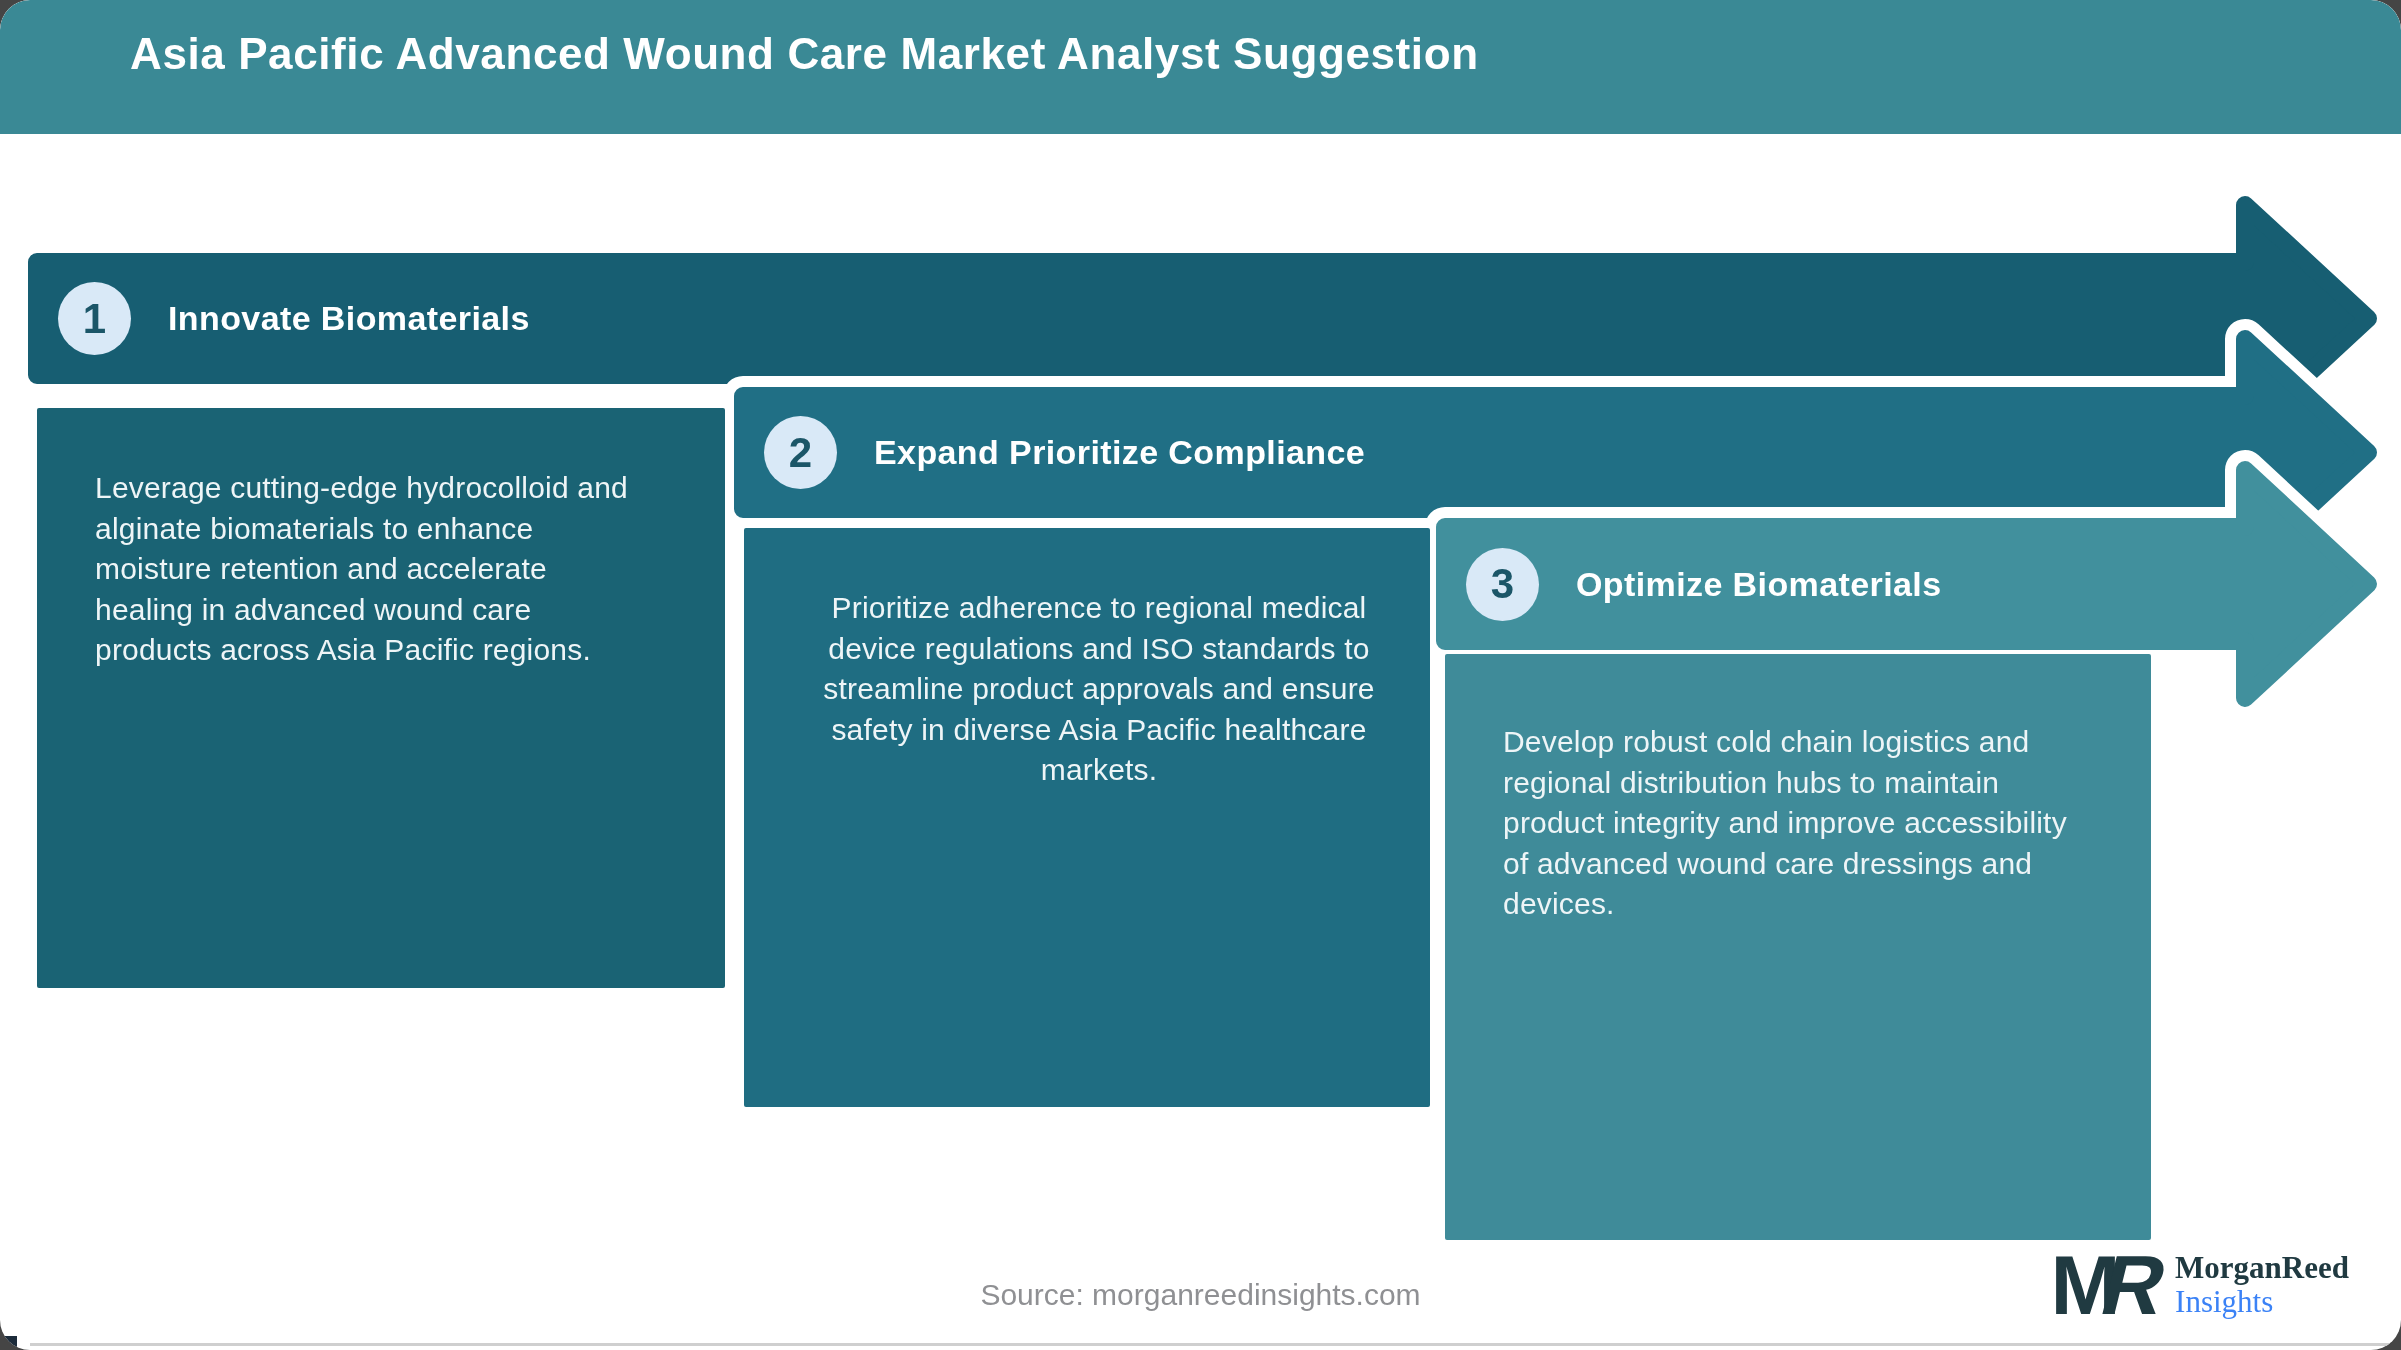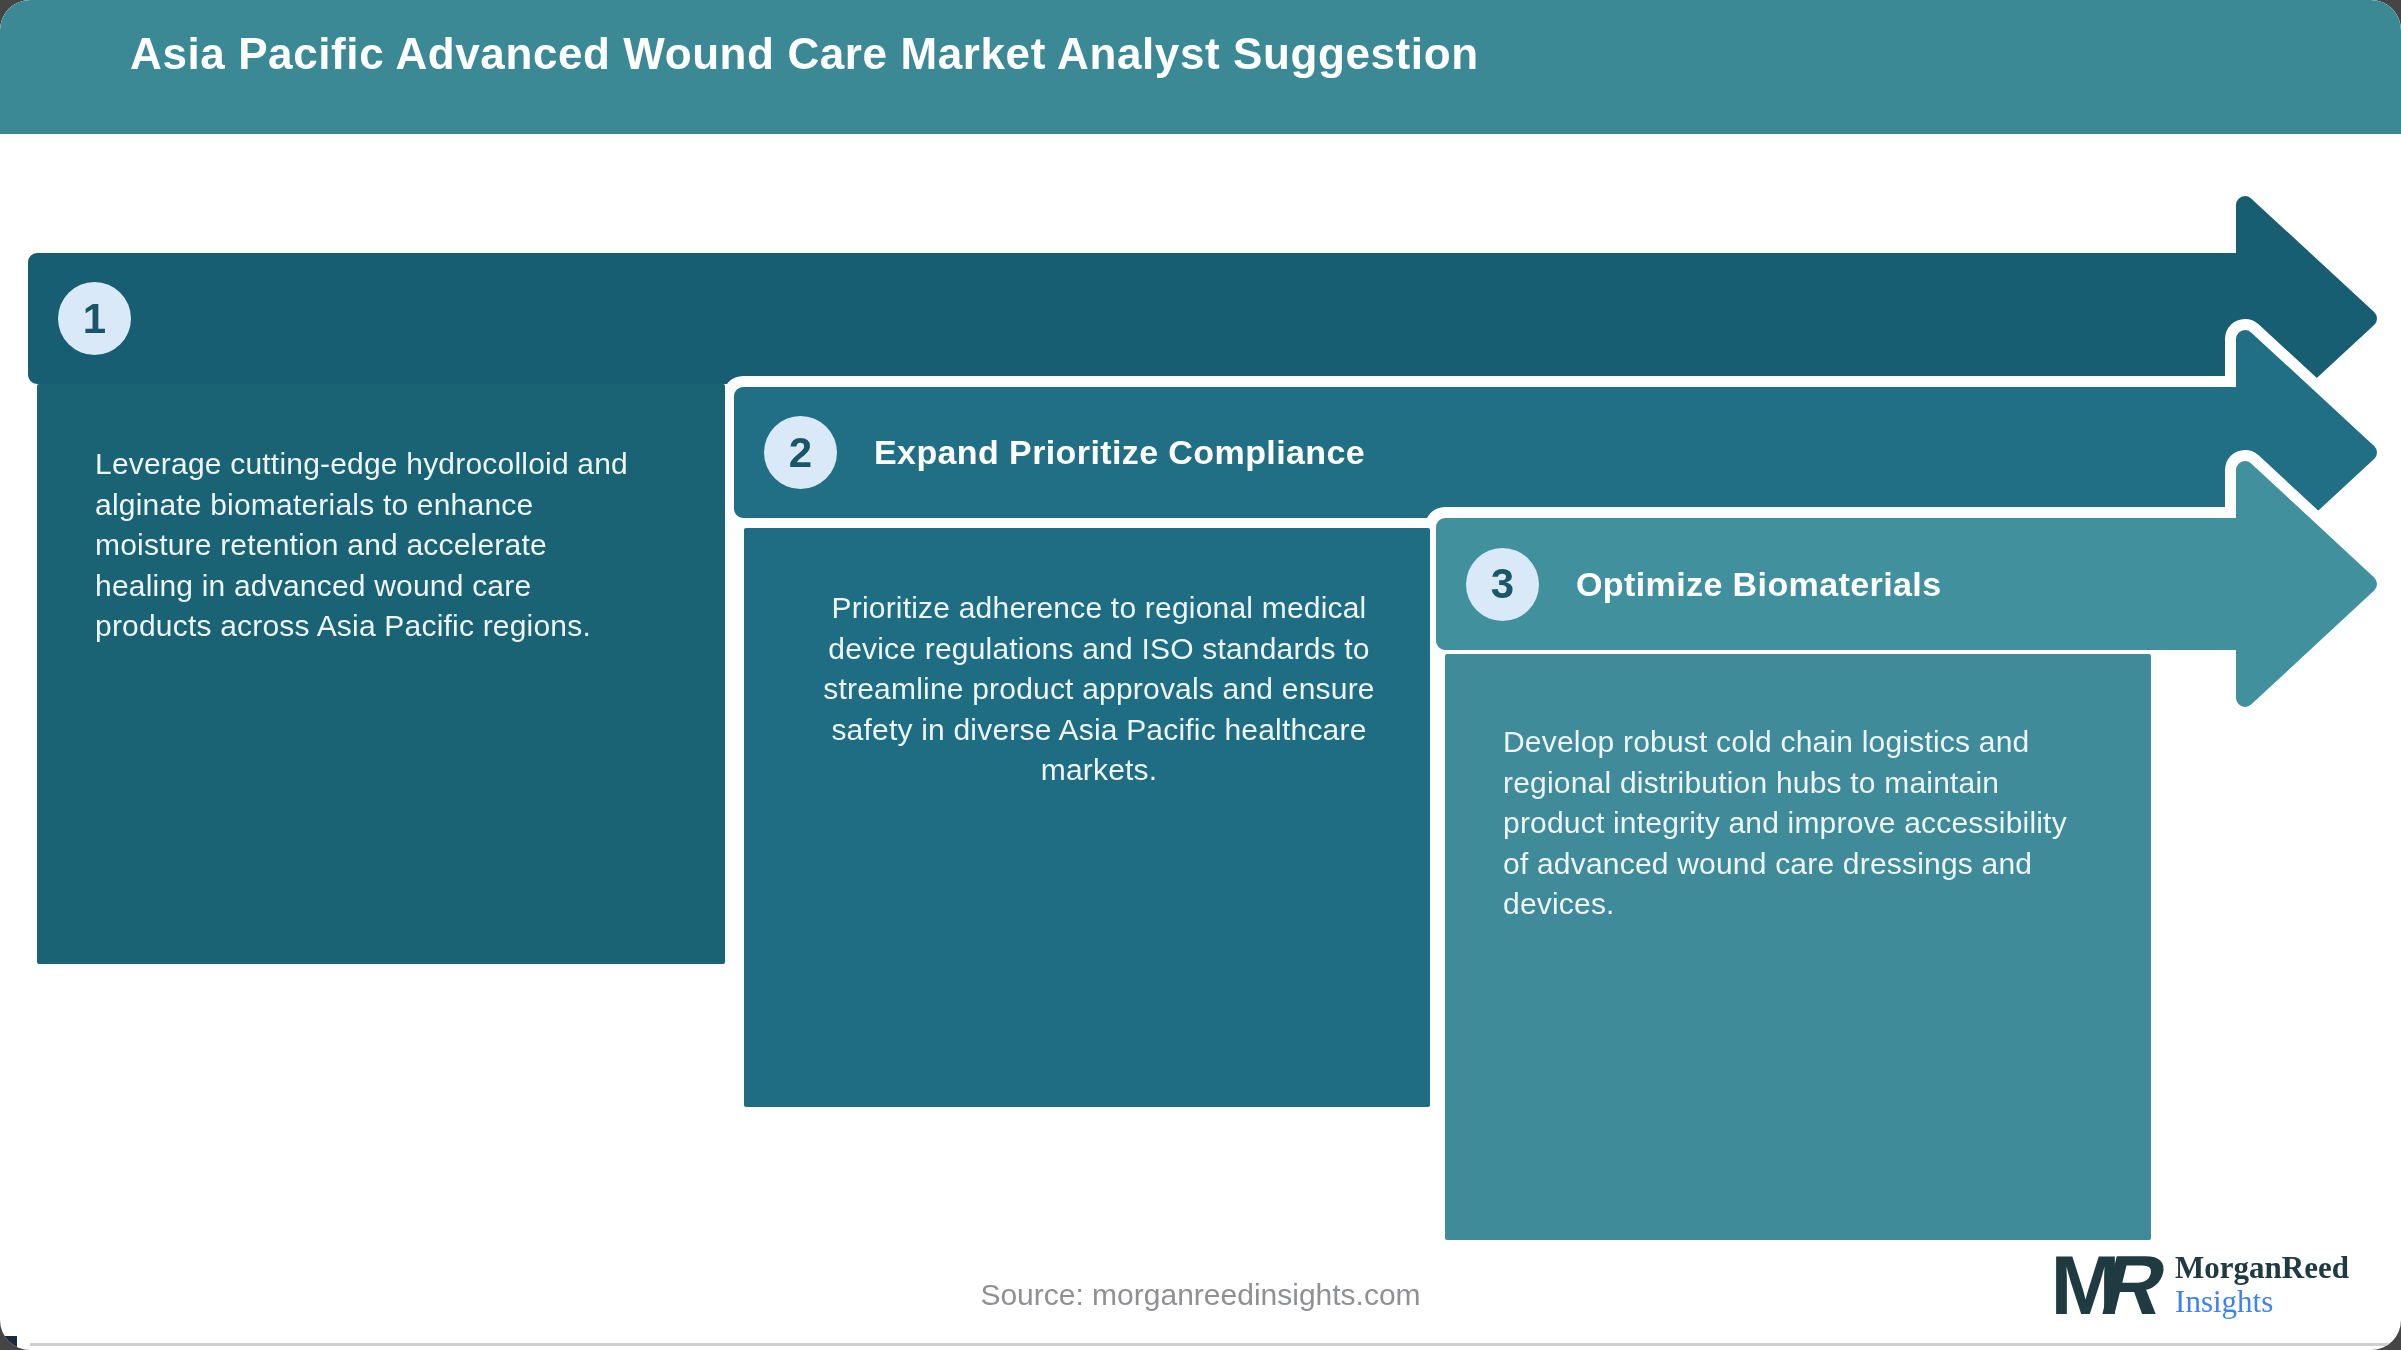--- a/index.html
+++ b/index.html
@@ -63,21 +63,21 @@
     z-index: 2;
     box-sizing: border-box;
     border-radius: 2px;
   }
   .step-box .desc {
     font-size: 30px;
     line-height: 1.35;
     letter-spacing: 0.2px;
     font-weight: 400;
   }
-  #box-1 { left: 37px;   top: 384px; width: 688px; height: 580px; padding: 60px 78px 0 58px; }
+  #box-1 { left: 37px;   top: 408px; width: 688px; height: 580px; padding: 60px 78px 0 58px; }
   #box-2 { left: 744px;  top: 528px; width: 686px; height: 579px; padding: 60px 34px 0 58px; text-align: center; }
   #box-3 { left: 1445px; top: 654px; width: 706px; height: 586px; padding: 68px 72px 0 58px; }
   #row-1 { left: 37px;   top: 262px; height: 113px; }
   #row-2 { left: 743px;  top: 396px; height: 113px; }
   #row-3 { left: 1445px; top: 527px; height: 114px; }
   .source-line {
     position: absolute; left: 0; right: 0; top: 1278px;
     text-align: center;
     font-size: 30px;
     z-index: 4;
@@ -132,20 +132,21 @@
       <path class="main" d="M 743 396 L 2245 396 L 2245 339 L 2368 452.5 L 2245 566 L 2245 509 L 743 509 Z" stroke-width="18" stroke-linejoin="round" fill="#206f85" stroke="#206f85"></path>
     </g>
     <g id="arrow-3">
       <path class="halo" d="M 1445 527 L 2245 527 L 2245 470 L 2368 584 L 2245 698 L 2245 641 L 1445 641 Z" fill="#ffffff" stroke="#ffffff" stroke-width="40" stroke-linejoin="round"></path>
       <path class="main" d="M 1445 527 L 2245 527 L 2245 470 L 2368 584 L 2245 698 L 2245 641 L 1445 641 Z" stroke-width="18" stroke-linejoin="round" fill="#41909d" stroke="#41909d"></path>
     </g>
   </svg>
 
   <div class="step-row" id="row-1">
     <div class="badge" style="background: rgb(217, 233, 247); color: rgb(27, 86, 104);">1</div>
+    <div class="step-title">Innovate Biomaterials</div>
   </div>
   <div class="step-row" id="row-2">
     <div class="badge" style="background: rgb(217, 233, 247); color: rgb(27, 86, 104);">2</div>
     <div class="step-title">Expand Prioritize Compliance</div>
   </div>
   <div class="step-row" id="row-3">
     <div class="badge" style="background: rgb(217, 233, 247); color: rgb(27, 86, 104);">3</div>
     <div class="step-title">Optimize Biomaterials</div>
   </div>
 

